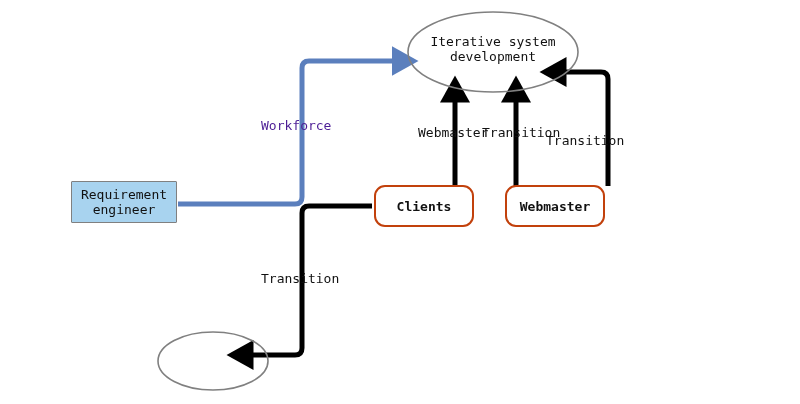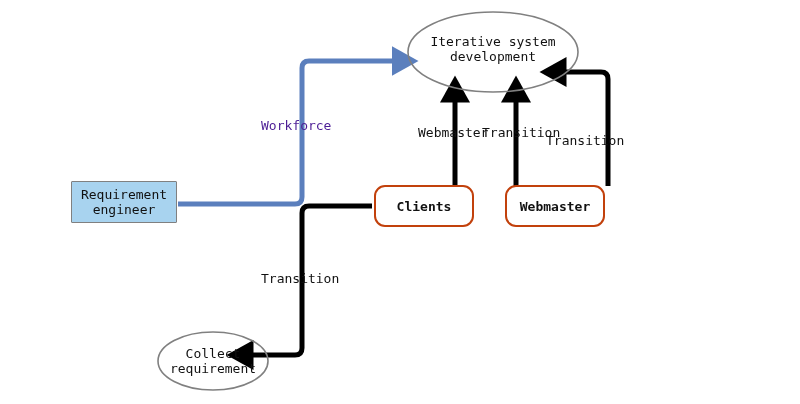--- a/index.html
+++ b/index.html
@@ -93,22 +93,20 @@
     <path d="M 372 206 L 309 206 Q 302 206 302 213 L 302 348 Q 302 355 295 355 L 243 355" fill="none" stroke="#000000" stroke-width="5" marker-end="url(#arrow-black)"></path>
 
     <ellipse cx="493" cy="52" rx="85" ry="40" fill="#ffffff" fill-opacity="0" stroke="#808080" stroke-width="1.6"></ellipse>
 
     <ellipse cx="213" cy="361" rx="55" ry="29" fill="#ffffff" fill-opacity="0" stroke="#808080" stroke-width="1.6"></ellipse>
   </svg>
 
   <div class="ellipse-label" style="left:408px; top:34px; width:170px;">Iterative system
 development</div>
 
-  <div class="ellipse-label" style="left:158px; top:346px; width:110px;">Collect
-requirement</div>
 
   <div class="box box-square" style="left:71px; top:181px; width:106px; height:42px; background:#a8d3ef; border:1.5px solid #808080;">Requirement
 engineer</div>
 
   <div class="box box-rounded" style="left:374px; top:185px; width:100px; height:42px;">Clients</div>
 
   <div class="box box-rounded" style="left:505px; top:185px; width:100px; height:42px;">Webmaster</div>
 
 
   <div class="edge-label blue" style="left:261px; top:119px;">Workforce</div>

